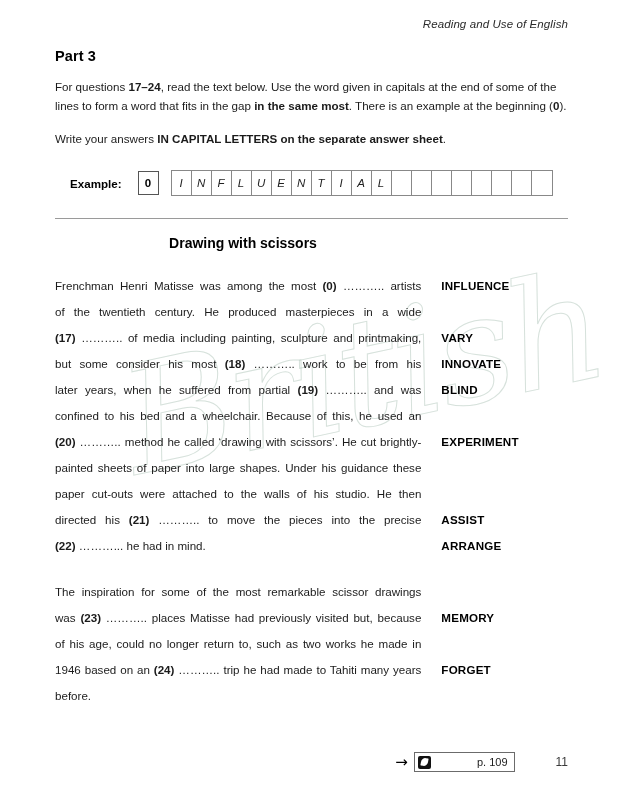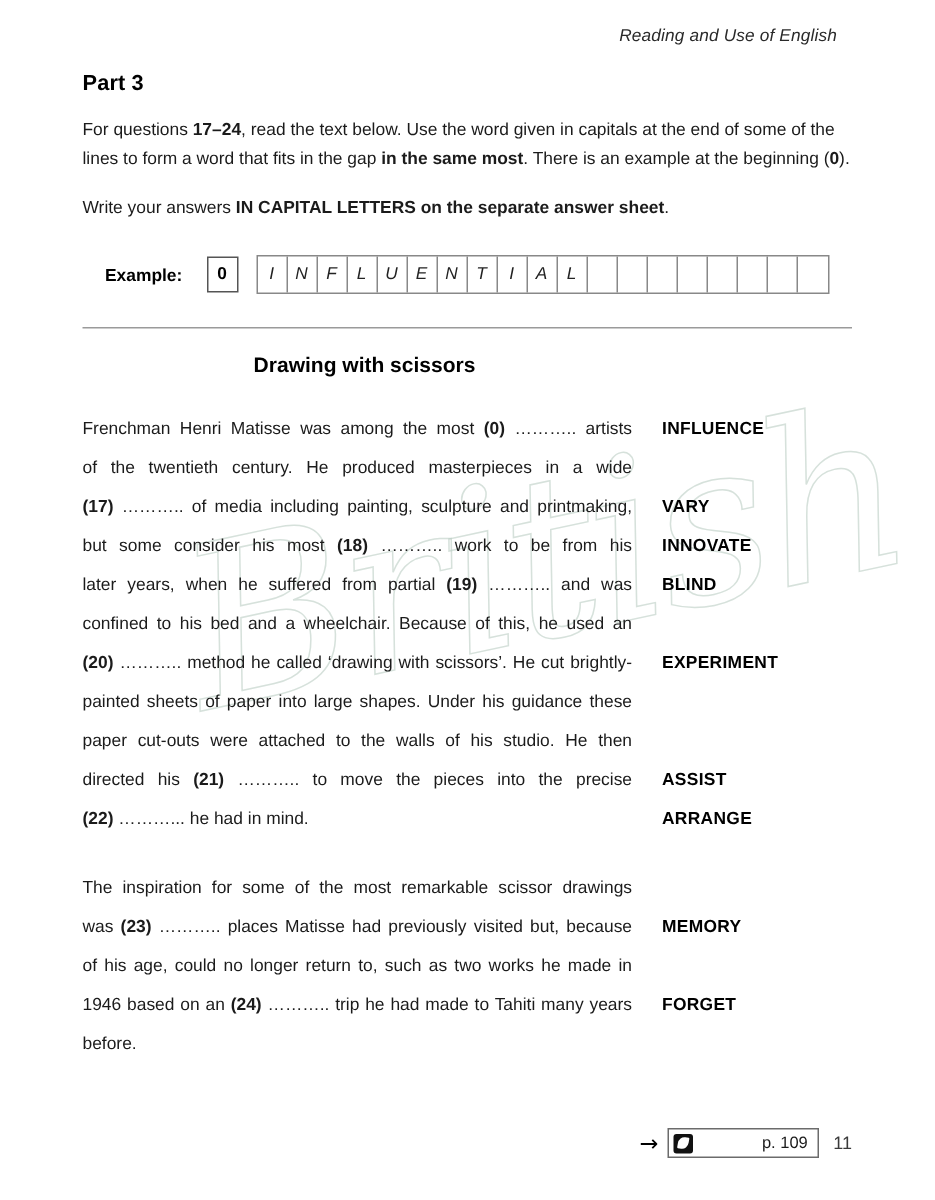--- a/index.html
+++ b/index.html
@@ -41,21 +41,21 @@
     -webkit-text-stroke: 1px rgba(181, 201, 189, 0.55);
     text-stroke: 1px rgba(181, 201, 189, 0.55);
     transform: rotate(-12deg);
     white-space: nowrap;
   }
 
   
   .running-head {
     position: absolute;
     top: 18px;
-    right: 65px;
+    right: 55px;
     font-size: 11.5px;
     font-style: italic;
     color: #2a2a2a;
     letter-spacing: 0.1px;
     text-align: center;
   }
 
   
   .content {
     position: absolute;
@@ -231,21 +231,21 @@
     height: 8px;
     background: #fff;
     border-radius: 60% 8% 60% 8%;
     transform: rotate(10deg);
   }
   .ref-text {
     font-size: 11px;
     color: #1b1b1b;
   }
   .page-number {
-    margin-left: 10px;
+    margin-left: 41px;
     font-size: 12px;
     color: #3a3a3a;
   }
 </style>
 </head>
 <body>
 
 <div class="page">
 
   <div class="watermark">

